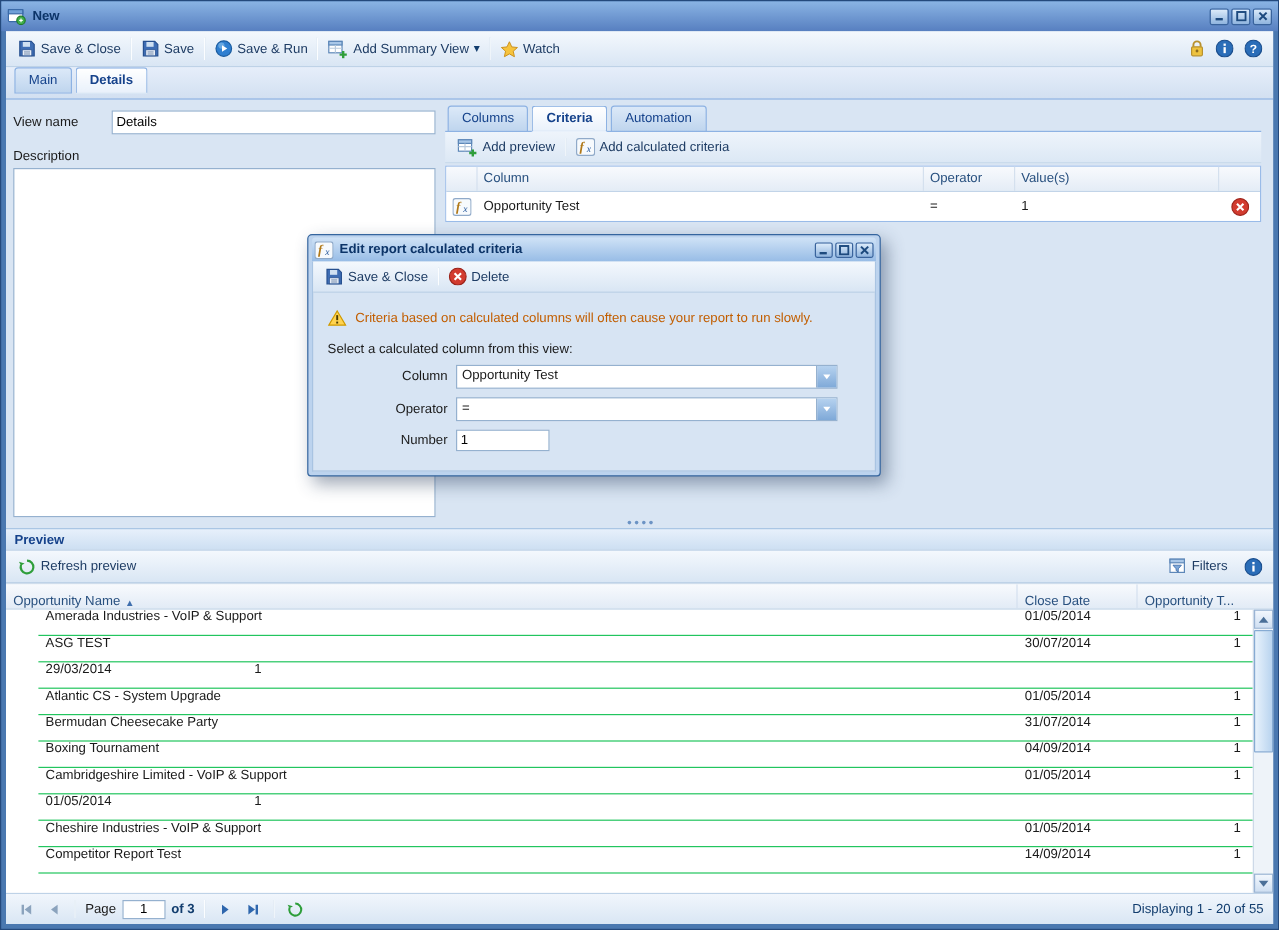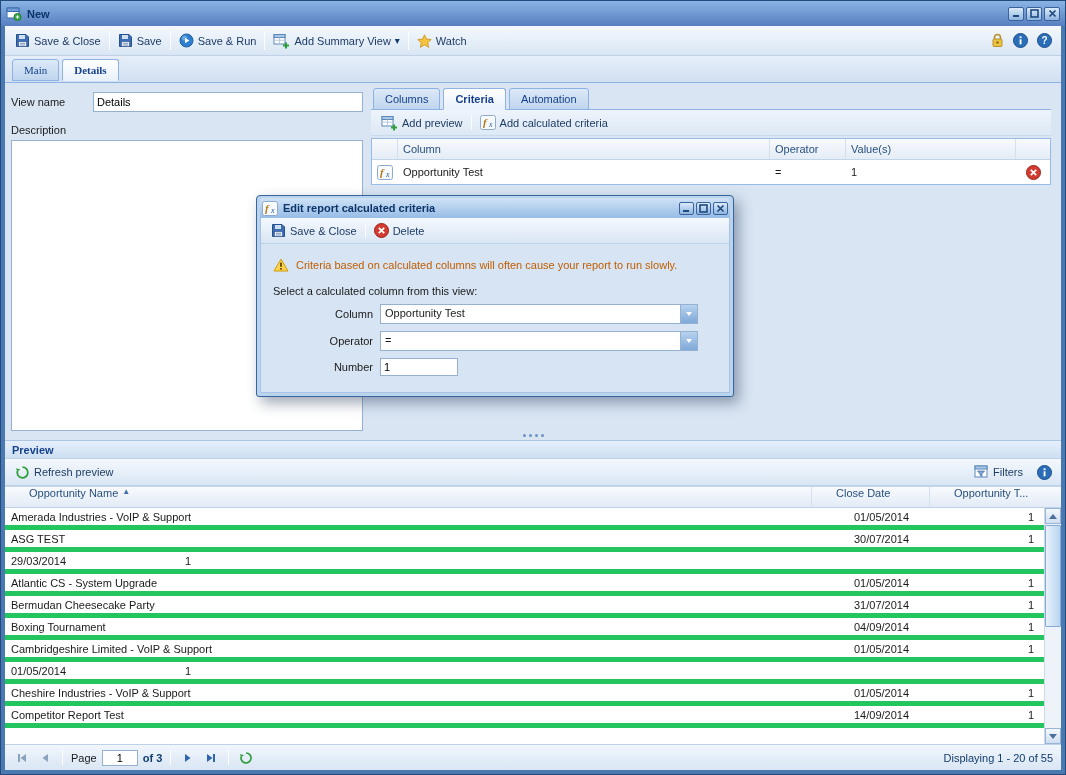--- a/index.html
+++ b/index.html
@@ -28,23 +28,23 @@
              background:linear-gradient(#f4f8fd,#d9e6f4); border-bottom:1px solid #bed2e7;
              flex:0 0 auto; }
   .tb-btn { display:inline-flex; align-items:center; gap:4px; padding:3px 5px;
             border-radius:3px; color:#1e3c64; white-space:nowrap; }
   .tb-sep { width:1px; align-self:stretch; margin:5px 3px; background:#b9cde2;
             border-right:1px solid #fbfdff; }
   .tb-right { margin-left:auto; display:flex; align-items:center; gap:9px; padding-right:4px; }
   .caret { color:#123d6e; font-size:10px; line-height:10px; }
 
   
-  .tabstrip { display:flex; align-items:center; gap:3px; height:27px; padding:0 7px;
+  .tabstrip { display:flex; align-items:flex-start; gap:3px; height:27px; padding:0 7px;
               background:linear-gradient(#e6eefa,#d2e0f1); border-bottom:1px solid #8db2e3;
-              flex:0 0 auto;font-family:Liberation Serif, serif; }
+              flex:0 0 auto; }
   .tab { position:relative; padding:4px 11px; border:1px solid #8db2e3;
          border-radius:3px 3px 0 0; background:linear-gradient(#dce9f8,#bfd5ee);
          color:#15428b; margin-bottom:-1px; }
   .tab.active { background:linear-gradient(#ffffff,#e9f1fb); font-weight:bold;
                 border-bottom-color:#e9f1fb; z-index:1; }
 
   
   .content { flex:1; display:flex; gap:8px; padding:2px 8px 0 6px; min-height:0; }
   .left-panel { flex:0 0 352px; display:flex; flex-direction:column; }
   .field-row { display:flex; align-items:center; margin-top:7px; }
@@ -86,29 +86,29 @@
                    font-weight:bold; color:#15428b;
                    background:linear-gradient(#e7f0fb,#cddff2);
                    border-top:1px solid #aac6e4; border-bottom:1px solid #bed2e7; flex:0 0 auto; }
   .toolbar.preview-tb { height:27px; }
 
   .pgrid { flex:1; position:relative; background:#fff; min-height:0;
            display:flex; flex-direction:column; border-top:1px solid #c5d6e8; }
   .pg-header { display:flex; height:21px; flex:0 0 auto;
                background:linear-gradient(#f8fafd,#e2ebf6);
                border-bottom:1px solid #bed2e7; color:#28507f; }
-  .pg-header > span { display:flex; align-items:flex-start; gap:4px; padding:0 6px;
-                      border-right:1px solid #d4e0ee;margin-left:18px; }
+  .pg-header > span { display:flex; align-items:flex-end; gap:4px; padding:0 6px;
+                      border-right:1px solid #d4e0ee; }
   .ph-name { flex:1; min-width:0; }
   .ph-date { flex:0 0 100px; }
   .ph-num  { flex:0 0 113px; border-right:none !important; }
   .sort-glyph { font-size:8px; color:#3f6fae; }
 
   .pg-rows { flex:1; overflow:hidden; padding-right:17px; }
-  .pg-row { display:flex; height:22px; align-items:center; border-bottom:5px solid #22c55e; }
+  .pg-row { display:flex; height:22px; border-bottom:1px solid #22c55e;margin-left:27px; }
   .pc-name { flex:1; min-width:0; padding:0 6px; overflow:hidden; white-space:nowrap; }
   .pc-date { flex:0 0 100px; padding:0 6px; }
   .pc-num  { flex:0 0 96px; padding:0 10px 0 6px; text-align:right; }
 
   .scrollbar { position:absolute; top:21px; right:0; bottom:0; width:17px;
                background:#eef3f9; border-left:1px solid #cdd9e8; }
   .sb-btn { position:absolute; left:0; right:0; height:16px;
             background:linear-gradient(#f2f7fd,#cfdff2); border:1px solid #9ab4d4;
             display:flex; align-items:center; justify-content:center; }
   .sb-up { top:0; } .sb-down { bottom:0; }

